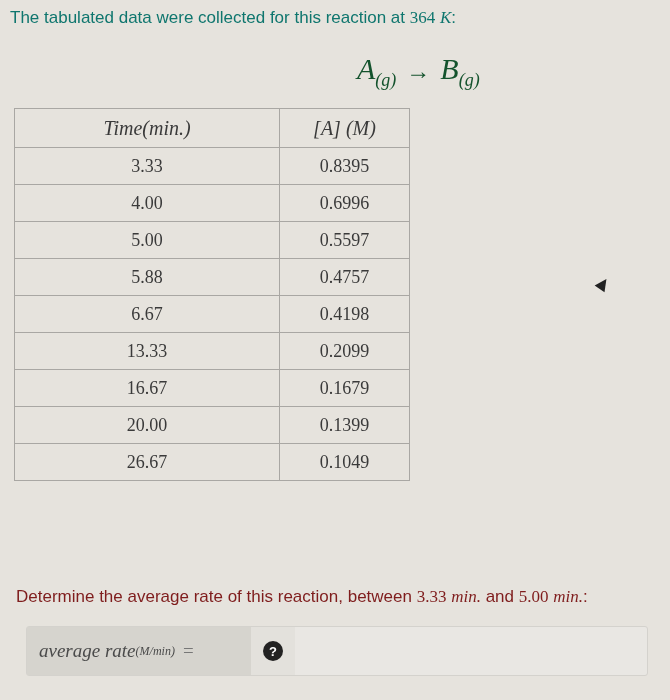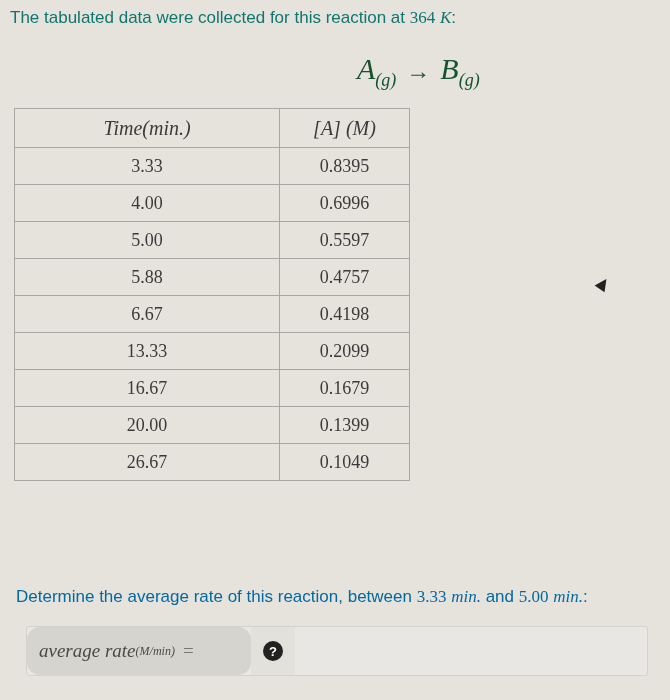--- a/index.html
+++ b/index.html
@@ -34,37 +34,37 @@
     border: 1px solid #a9a7a3;
     height: 36px;
     padding: 0;
     text-align: center;
     font-weight: normal;
   }
   table.data th { height: 38px; font-style: italic; font-size: 20px; }
   table.data td.c1, table.data th.c1 { width: 264px; }
   .question {
     position: absolute; left: 16px; top: 587px;
-    font-size: 17px; color: #0369a1;
+    font-size: 17px; color: #7f1d1d;
   }
   .answer-row {
     position: absolute; left: 26px; top: 626px;
     width: 620px; height: 48px;
     background: #e9e7e3;
     border: 1px solid #d4d2cd;
     border-radius: 3px;
     display: flex; align-items: center;
   }
   .answer-label {
     width: 224px; height: 100%;
     background: #d6d4ce;
     display: flex; align-items: center;
     padding-left: 12px; box-sizing: border-box;
     font-family: "Liberation Serif", serif;
-    font-style: italic; font-size: 19px; color: #4a4a4a; border-radius: 13px;
+    font-style: italic; font-size: 19px; color: #4a4a4a;
   }
   .answer-label sub { font-size: 12px; font-style: italic; }
   .answer-label .eq { font-style: normal; margin-left: 8px; color: #777; }
   .answer-input {
     flex: 1; height: 100%; border: none; outline: none;
     background: #ebe9e5;
     font-family: "Liberation Sans", sans-serif;
     font-size: 16px; color: #444; padding-left: 12px;
   }
   .answer-input::placeholder { color: #555; }

